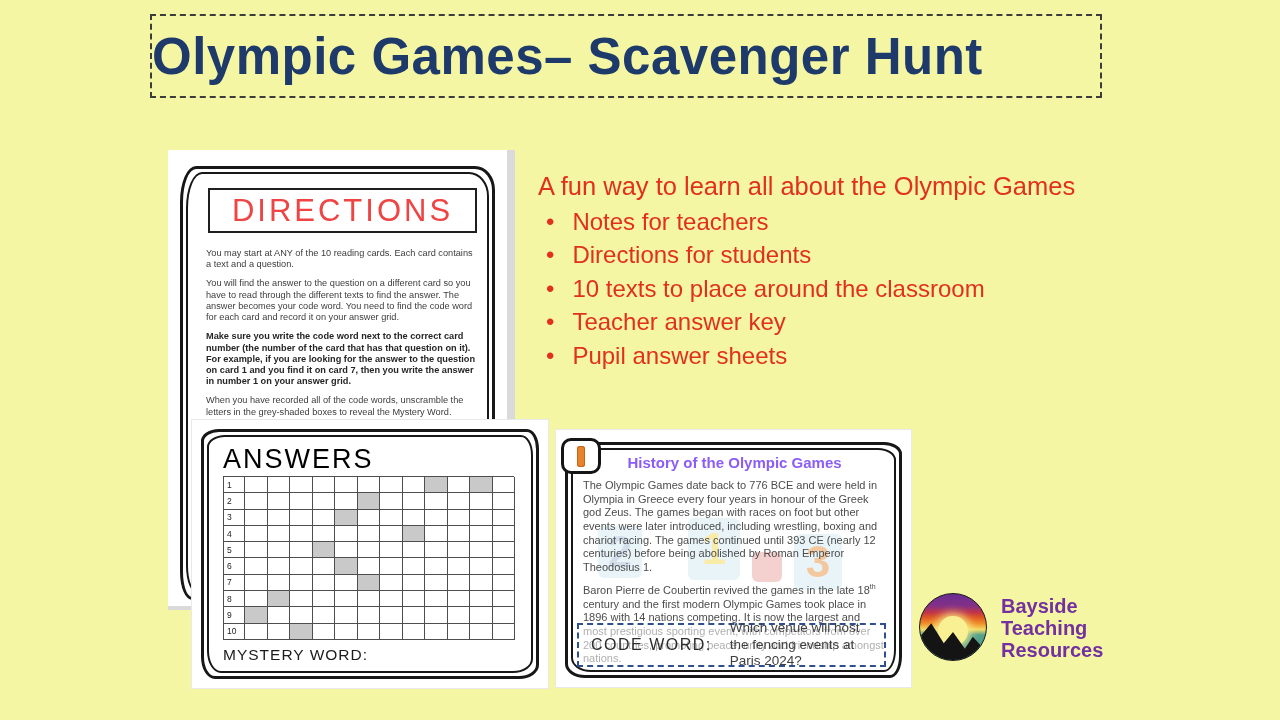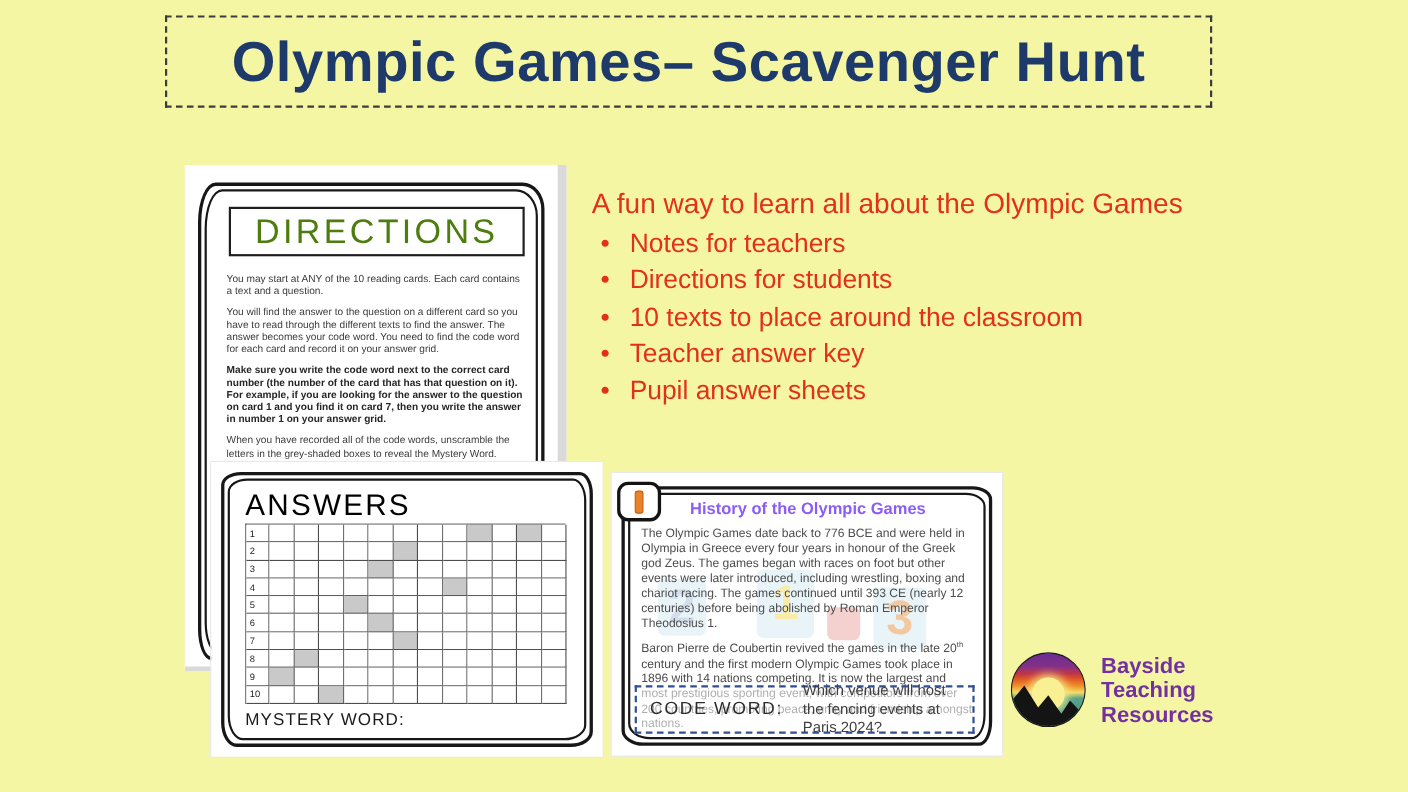--- a/index.html
+++ b/index.html
@@ -4,21 +4,21 @@
 <style>
   * { margin:0; padding:0; box-sizing:border-box; }
   html,body { width:1280px; height:720px; overflow:hidden; }
   body { font-family:"Liberation Sans", sans-serif; }
 
   .slide { position:relative; width:1280px; height:720px; background:#f5f6a3; overflow:hidden; }
 
   
   .title-box {
     position:absolute; left:150px; top:14px; width:952px; height:84px;
-    border:2px dashed #3c3c3c; display:flex; align-items:center; justify-content:center;
+    border:2px dashed #3c3c3c; display:flex; align-items:center; 
   }
   .title-box h1 {
     font-size:51px; font-weight:bold; color:#1e3a6b; letter-spacing:0.5px; white-space:nowrap;
   }
 
   
   .scribble { position:absolute; border:3px solid #171717; }
   .scribble::before { content:""; position:absolute; inset:3px; border:2px solid #171717; border-radius:inherit; }
 
   
@@ -29,21 +29,21 @@
   }
   .directions-frame {
     left:12px; right:20px; top:16px; bottom:10px;
     border-radius:16px 20px 14px 12px / 36px 24px 16px 28px;
   }
   .dir-content { position:absolute; left:38px; right:36px; top:38px; }
   .dir-title-box {
     border:2px solid #1f1f1f; height:45px; margin:0 2px 15px 2px;
     display:flex; align-items:center; justify-content:center;
   }
-  .dir-title-box span { font-size:31px; letter-spacing:3px; color:#4d7c0f; }
+  .dir-title-box span { font-size:31px; letter-spacing:3px; color:#ef4444; }
   .dir-p { font-size:9.2px; line-height:1.22; color:#3c3c3c; margin-bottom:8px; }
   .dir-p.bold { font-weight:bold; color:#262626; }
   .dir-closing { text-align:center; font-size:9.4px; color:#3c3c3c; margin-top:10px; }
 
   
   .answers-card {
     position:absolute; left:192px; top:420px; width:356px; height:268px;
     background:#ffffff; z-index:2; outline:1px solid #e9e9e9;
   }
   .answers-frame {
@@ -318,21 +318,21 @@
     <div class="watermark">
       <div class="wm-tile wm-2">2</div>
       <div class="wm-tile wm-1">1</div>
       <div class="wm-tile wm-red"></div>
       <div class="wm-tile wm-3">3</div>
     </div>
 
     <div class="hist-content">
       <div class="hist-title">History of the Olympic Games</div>
       <p class="hist-p">The Olympic Games date back to 776 BCE and were held in Olympia in Greece every four years in honour of the Greek god Zeus. The games began with races on foot but other events were later introduced, including wrestling, boxing and chariot racing. The games continued until 393 CE (nearly 12 centuries) before being abolished by Roman Emperor Theodosius 1.</p>
-      <p class="hist-p"><span>Baron Pierre de Coubertin revived the games in the late 20</span><sup>th</sup><span> century and the first modern Olympic Games took place in 1896 with 14 nations competing. It is now the largest and most prestigious sporting event, with competitors from over 200 countries, promoting peace, unity and friendship amongst nations.</span></p>
+      <p class="hist-p"><span>Baron Pierre de Coubertin revived the games in the late 18</span><sup>th</sup><span> century and the first modern Olympic Games took place in 1896 with 14 nations competing. It is now the largest and most prestigious sporting event, with competitors from over 200 countries, promoting peace, unity and friendship amongst nations.</span></p>
     </div>
 
     <div class="code-box">
       <span class="code-label">CODE WORD:</span>
       <span class="code-q">Which venue will host the fencing events at Paris 2024?</span>
     </div>
   </div>
 
   <div class="intro-block">
     <div class="intro-heading">A fun way to learn all about the Olympic Games</div>

